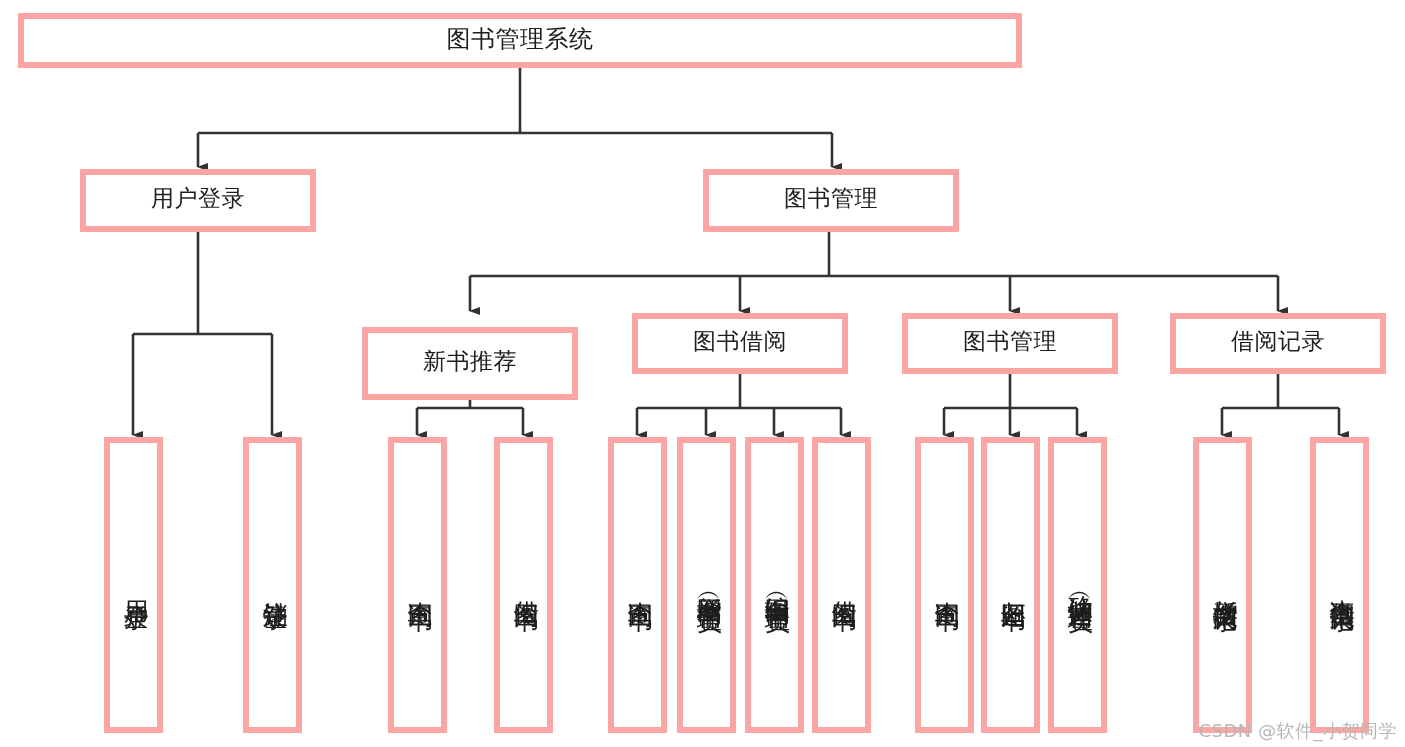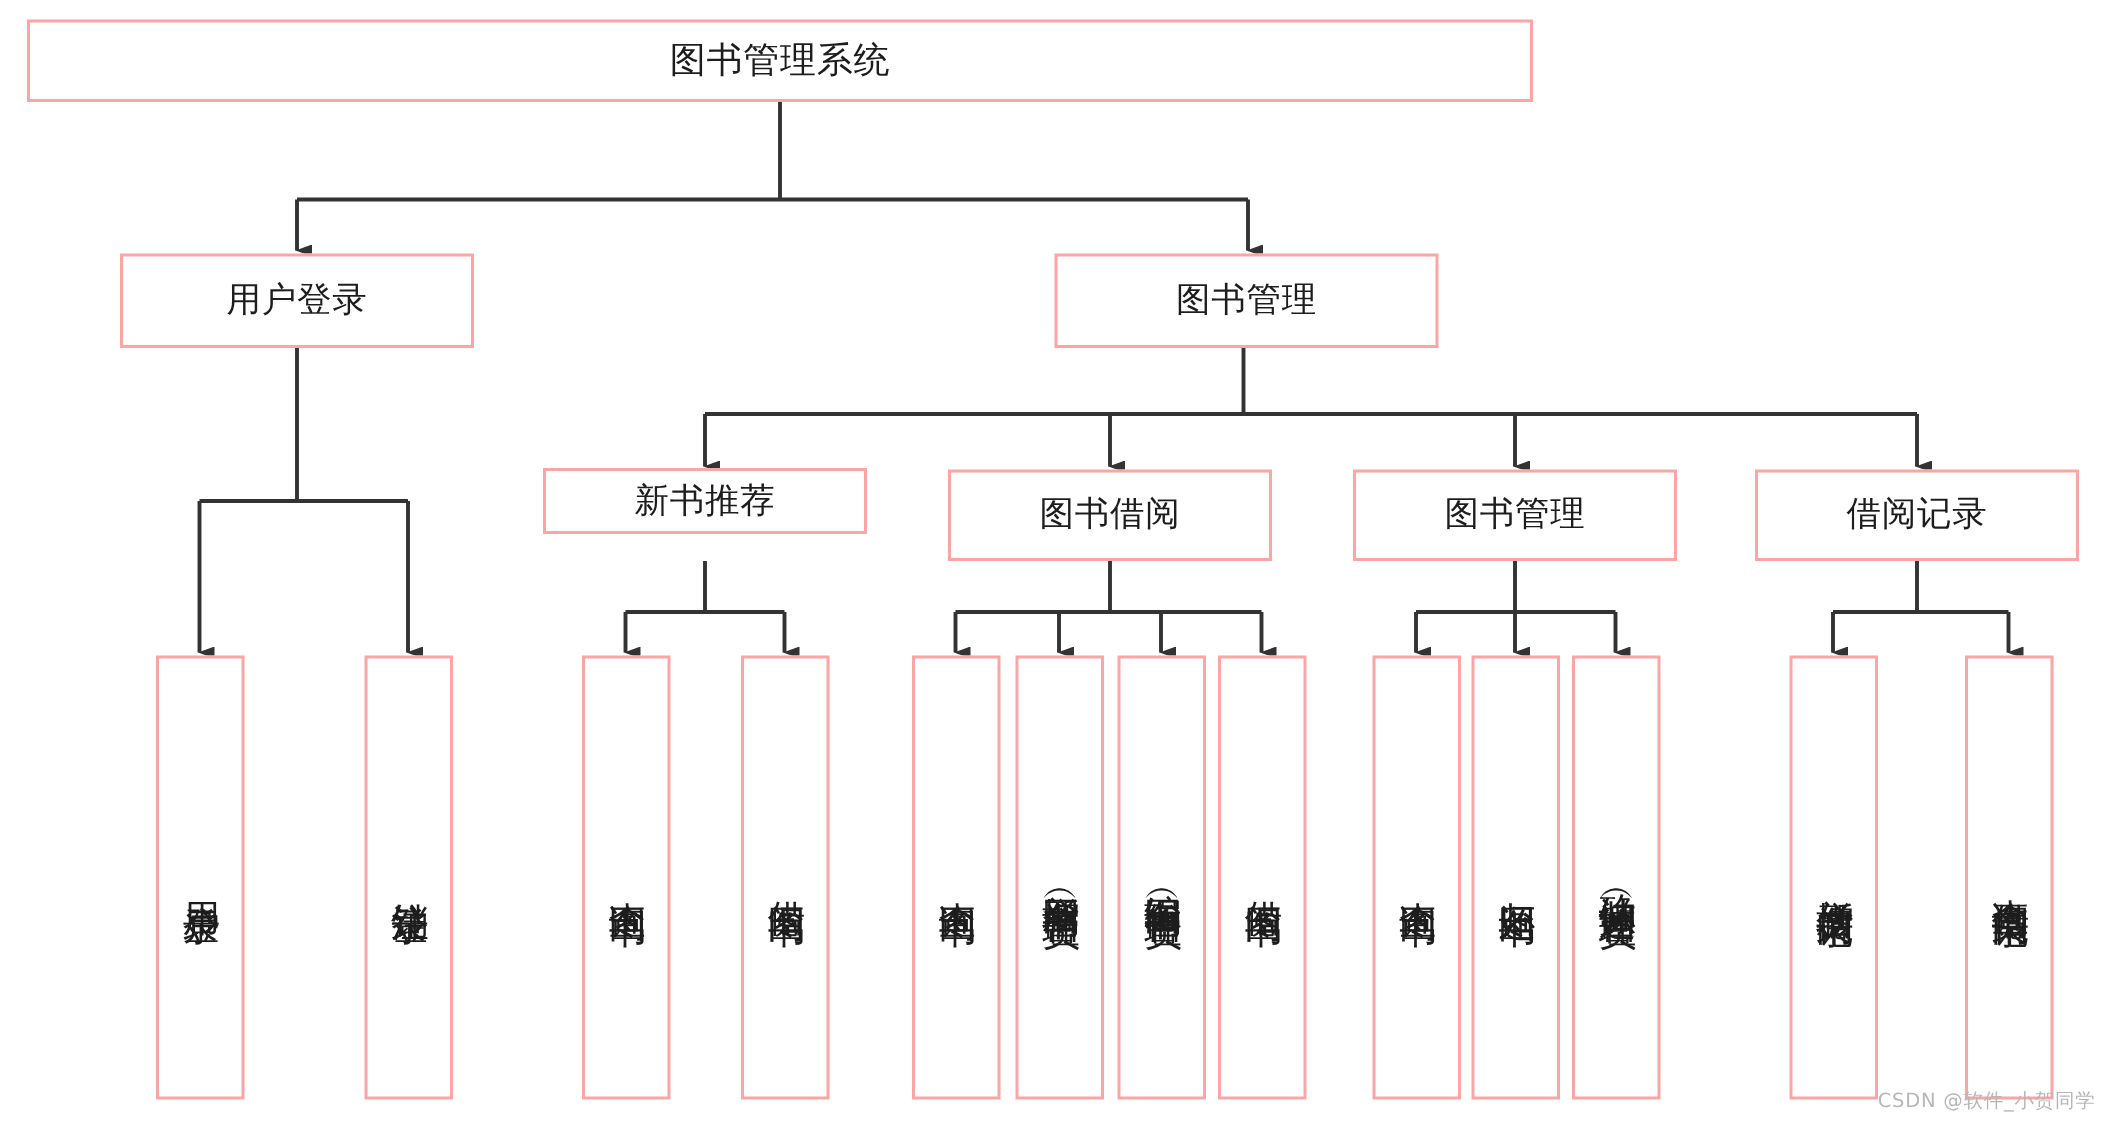--- a/index.html
+++ b/index.html
@@ -23,28 +23,29 @@
     position: absolute;
     left: 0;
     top: 0;
     width: 1405px;
     height: 747px;
     pointer-events: none;
   }
   .node {
     position: absolute;
     box-sizing: border-box;
-    border: 2px solid #fca5a5;
+    border: 6px solid #fca5a5;
     background: #ffffff;
     display: flex;
     align-items: center;
     justify-content: center;
     text-align: center;
     color: #1d1d1d;
     z-index: 2;
+    font-family: Liberation Mono, monospace;
   }
   .node .label {
     display: block;
     line-height: 1.14;
     letter-spacing: 0.5px;
   }
   
   .node.h .label {
     font-size: 23px;
   }
@@ -62,21 +63,21 @@
     text-orientation: upright;
     font-size: 25px;
     line-height: 1.06;
     letter-spacing: 2px;
     white-space: nowrap;
   }
   .watermark {
     position: absolute;
     right: 8px;
     bottom: 4px;
-    font-size: 13px;
+    font-size: 18px;
     color: #b7b7b7;
     letter-spacing: 0.5px;
     z-index: 3;
     white-space: nowrap;
     font-family: "DejaVu Sans", "Liberation Sans", sans-serif;
   }
 </style>
 </head>
 <body>
 
@@ -137,21 +138,21 @@
     <span class="label">图书管理系统</span>
   </div>
 
   <div class="node h" style="left:80px; top:169px; width:236px; height:63px;">
     <span class="label">用户登录</span>
   </div>
   <div class="node h" style="left:703px; top:169px; width:256px; height:63px;">
     <span class="label">图书管理</span>
   </div>
 
-  <div class="node h" style="left:362px; top:312px; width:216px; height:44px;">
+  <div class="node h" style="left:362px; top:327px; width:216px; height:73px;">
     <span class="label">新书推荐</span>
   </div>
   <div class="node h" style="left:632px; top:313px; width:216px; height:61px;text-align:center;">
     <span class="label">图书借阅</span>
   </div>
   <div class="node h" style="left:902px; top:313px; width:216px; height:61px;">
     <span class="label">图书管理</span>
   </div>
   <div class="node h" style="left:1170px; top:313px; width:216px; height:61px;justify-content:center;">
     <span class="label">借阅记录</span>

